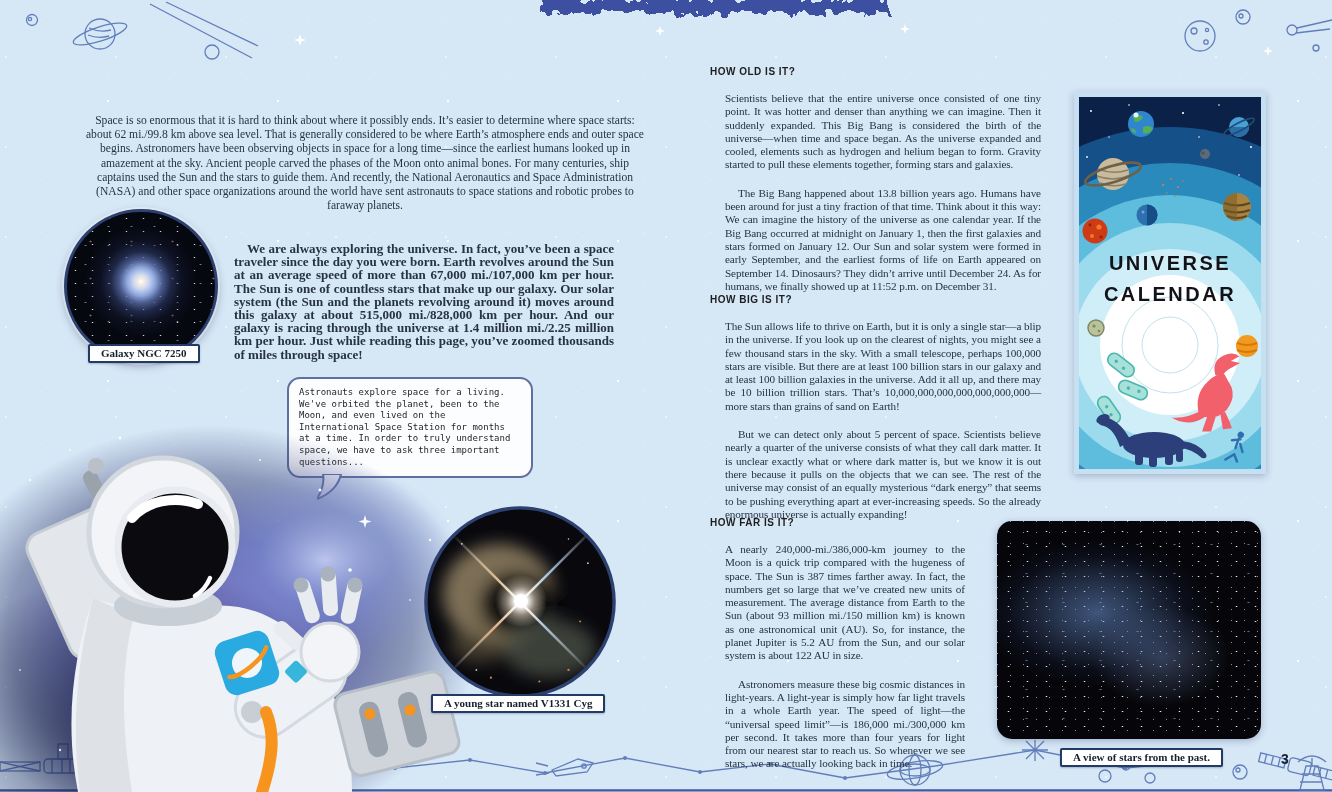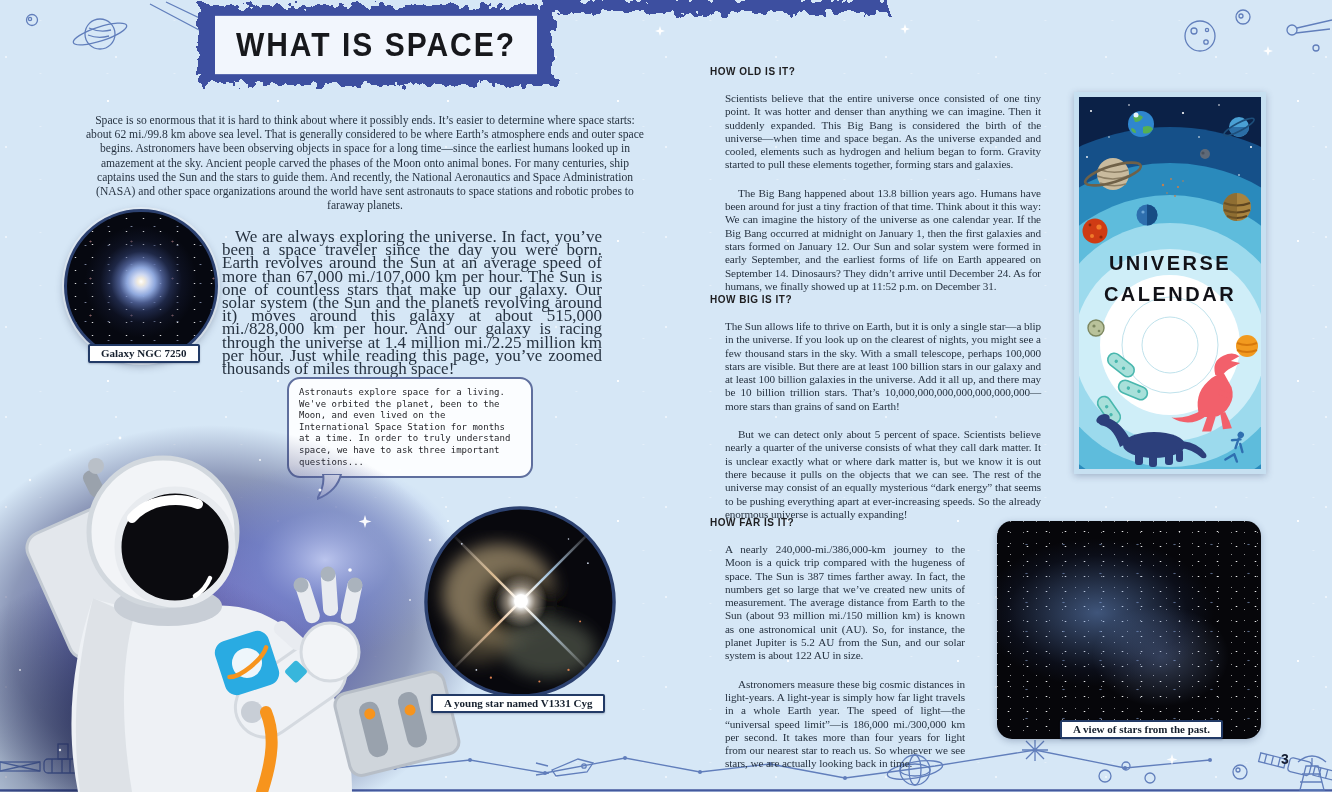--- a/index.html
+++ b/index.html
@@ -21,21 +21,21 @@
   .banner-splat{position:absolute;inset:-13px -17px;background:#3c50a0;filter:url(#rough);}
   .top-band{position:absolute;left:540px;top:-2px;width:348px;height:15px;background:#3c50a0;filter:url(#rough);}
   .banner-core{position:absolute;inset:0;background:#f2f6fd;display:flex;align-items:center;justify-content:center;
     font-family:"Liberation Sans",sans-serif;font-weight:900;font-size:30px;letter-spacing:2px;color:#17181c;
     transform:scaleY(1.08);}
 
   
   .intro{position:absolute;left:72px;top:101px;width:560px;text-align:center;
     font-size:11.6px;line-height:14.2px;color:#273341;margin:13px;}
   .para2{position:absolute;left:222px;top:230px;width:380px;text-align:justify;
-    font-size:17px;line-height:13.2px;color:#273341;margin:0;text-indent:13px;}
+    font-size:13px;line-height:13.2px;color:#273341;margin:12px;text-indent:13px;font-weight:bold;}
 
   .section{position:absolute;}
   .section h2{margin:0 0 5px 0;font-family:"Liberation Sans",sans-serif;font-weight:900;
     font-size:10px;letter-spacing:.5px;color:#1d1d1f;transform:scaleY(1.05);transform-origin:left;}
   .section p{margin:15px;font-size:11.2px;line-height:13.3px;letter-spacing:-.1px;
     color:#273341;text-align:justify;}
   .section p + p{text-indent:13px;}
   #sec-old{left:710px;top:66px;width:346px;}
   #sec-big{left:710px;top:294px;width:346px;}
   #sec-far{left:710px;top:517px;width:270px;}
@@ -57,21 +57,21 @@
       radial-gradient(rgba(240,170,170,.55) .8px, transparent 1.3px) 3px 11px/41px 37px,
       #060810;}
   .star-img{position:absolute;left:423px;top:505px;width:194px;height:194px;}
 
   
   .caption{position:absolute;background:#fff;border:2px solid #223a66;border-radius:2px;
     padding:1px 11px 2px;font-weight:bold;font-size:11px;color:#16202e;white-space:nowrap;
     box-shadow:0 1px 2px rgba(30,40,70,.25);}
   .cap-galaxy{left:88px;top:344px;}
   .cap-star{left:431px;top:694px;}
-  .cap-starfield{left:1060px;top:720px;}
+  .cap-starfield{left:1060px;top:748px;}
 
   
   .poster{position:absolute;left:1074px;top:92px;width:192px;height:382px;border:5px solid #c7e0f1;
     box-sizing:border-box;background:#0b2147;box-shadow:0 2px 7px rgba(40,60,100,.3);}
   .poster svg{display:block;}
 
   
   .starfield{position:absolute;left:997px;top:521px;width:264px;height:218px;border-radius:15px;
     background-color:#06060a;
     background-image:
@@ -134,24 +134,20 @@
     <g fill="#ffffff" stroke="none">
       <path d="M300,34 l1.4,4.6 4.6,1.4 -4.6,1.4 -1.4,4.6 -1.4,-4.6 -4.6,-1.4 4.6,-1.4 z"></path>
       <path d="M575,2 l1.4,4.6 4.6,1.4 -4.6,1.4 -1.4,4.6 -1.4,-4.6 -4.6,-1.4 4.6,-1.4 z"></path>
       <path d="M660,26 l1.2,3.8 3.8,1.2 -3.8,1.2 -1.2,3.8 -1.2,-3.8 -3.8,-1.2 3.8,-1.2 z"></path>
       <path d="M905,24 l1.2,3.8 3.8,1.2 -3.8,1.2 -1.2,3.8 -1.2,-3.8 -3.8,-1.2 3.8,-1.2 z"></path>
       <path d="M1268,46 l1.2,3.8 3.8,1.2 -3.8,1.2 -1.2,3.8 -1.2,-3.8 -3.8,-1.2 3.8,-1.2 z"></path>
     </g>
   </svg>
   <div class="top-band"></div>
 
-  <div class="banner">
-    <div class="banner-splat"></div>
-    <div class="banner-core">WHAT IS SPACE?</div>
-  </div>
 
   <p class="intro">Space is so enormous that it is hard to think about where it possibly ends. It’s easier to determine where space starts: about 62 mi./99.8 km above sea level. That is generally considered to be where Earth’s atmosphere ends and outer space begins. Astronomers have been observing objects in space for a long time—since the earliest humans looked up in amazement at the sky. Ancient people carved the phases of the Moon onto animal bones. For many centuries, ship captains used the Sun and the stars to guide them. And recently, the National Aeronautics and Space Administration (NASA) and other space organizations around the world have sent astronauts to space stations and robotic probes to faraway planets.</p>
   <p class="para2">We are always exploring the universe. In fact, you’ve been a space traveler since the day you were born. Earth revolves around the Sun at an average speed of more than 67,000 mi./107,000 km per hour. The Sun is one of countless stars that make up our galaxy. Our solar system (the Sun and the planets revolving around it) moves around this galaxy at about 515,000 mi./828,000 km per hour. And our galaxy is racing through the universe at 1.4 million mi./2.25 million km per hour. Just while reading this page, you’ve zoomed thousands of miles through space!</p>
 
   <div class="galaxy-img"></div>
   <div class="caption cap-galaxy">Galaxy NGC 7250</div>
 
   <div class="bubble">
     <p>Astronauts explore space for a living. We've orbited the planet, been to the Moon, and even lived on the International Space Station for months at a time. In order to truly understand space, we have to ask three important questions...</p>
     <svg class="bubble-tail" width="44" height="28" viewBox="0 0 44 28">

